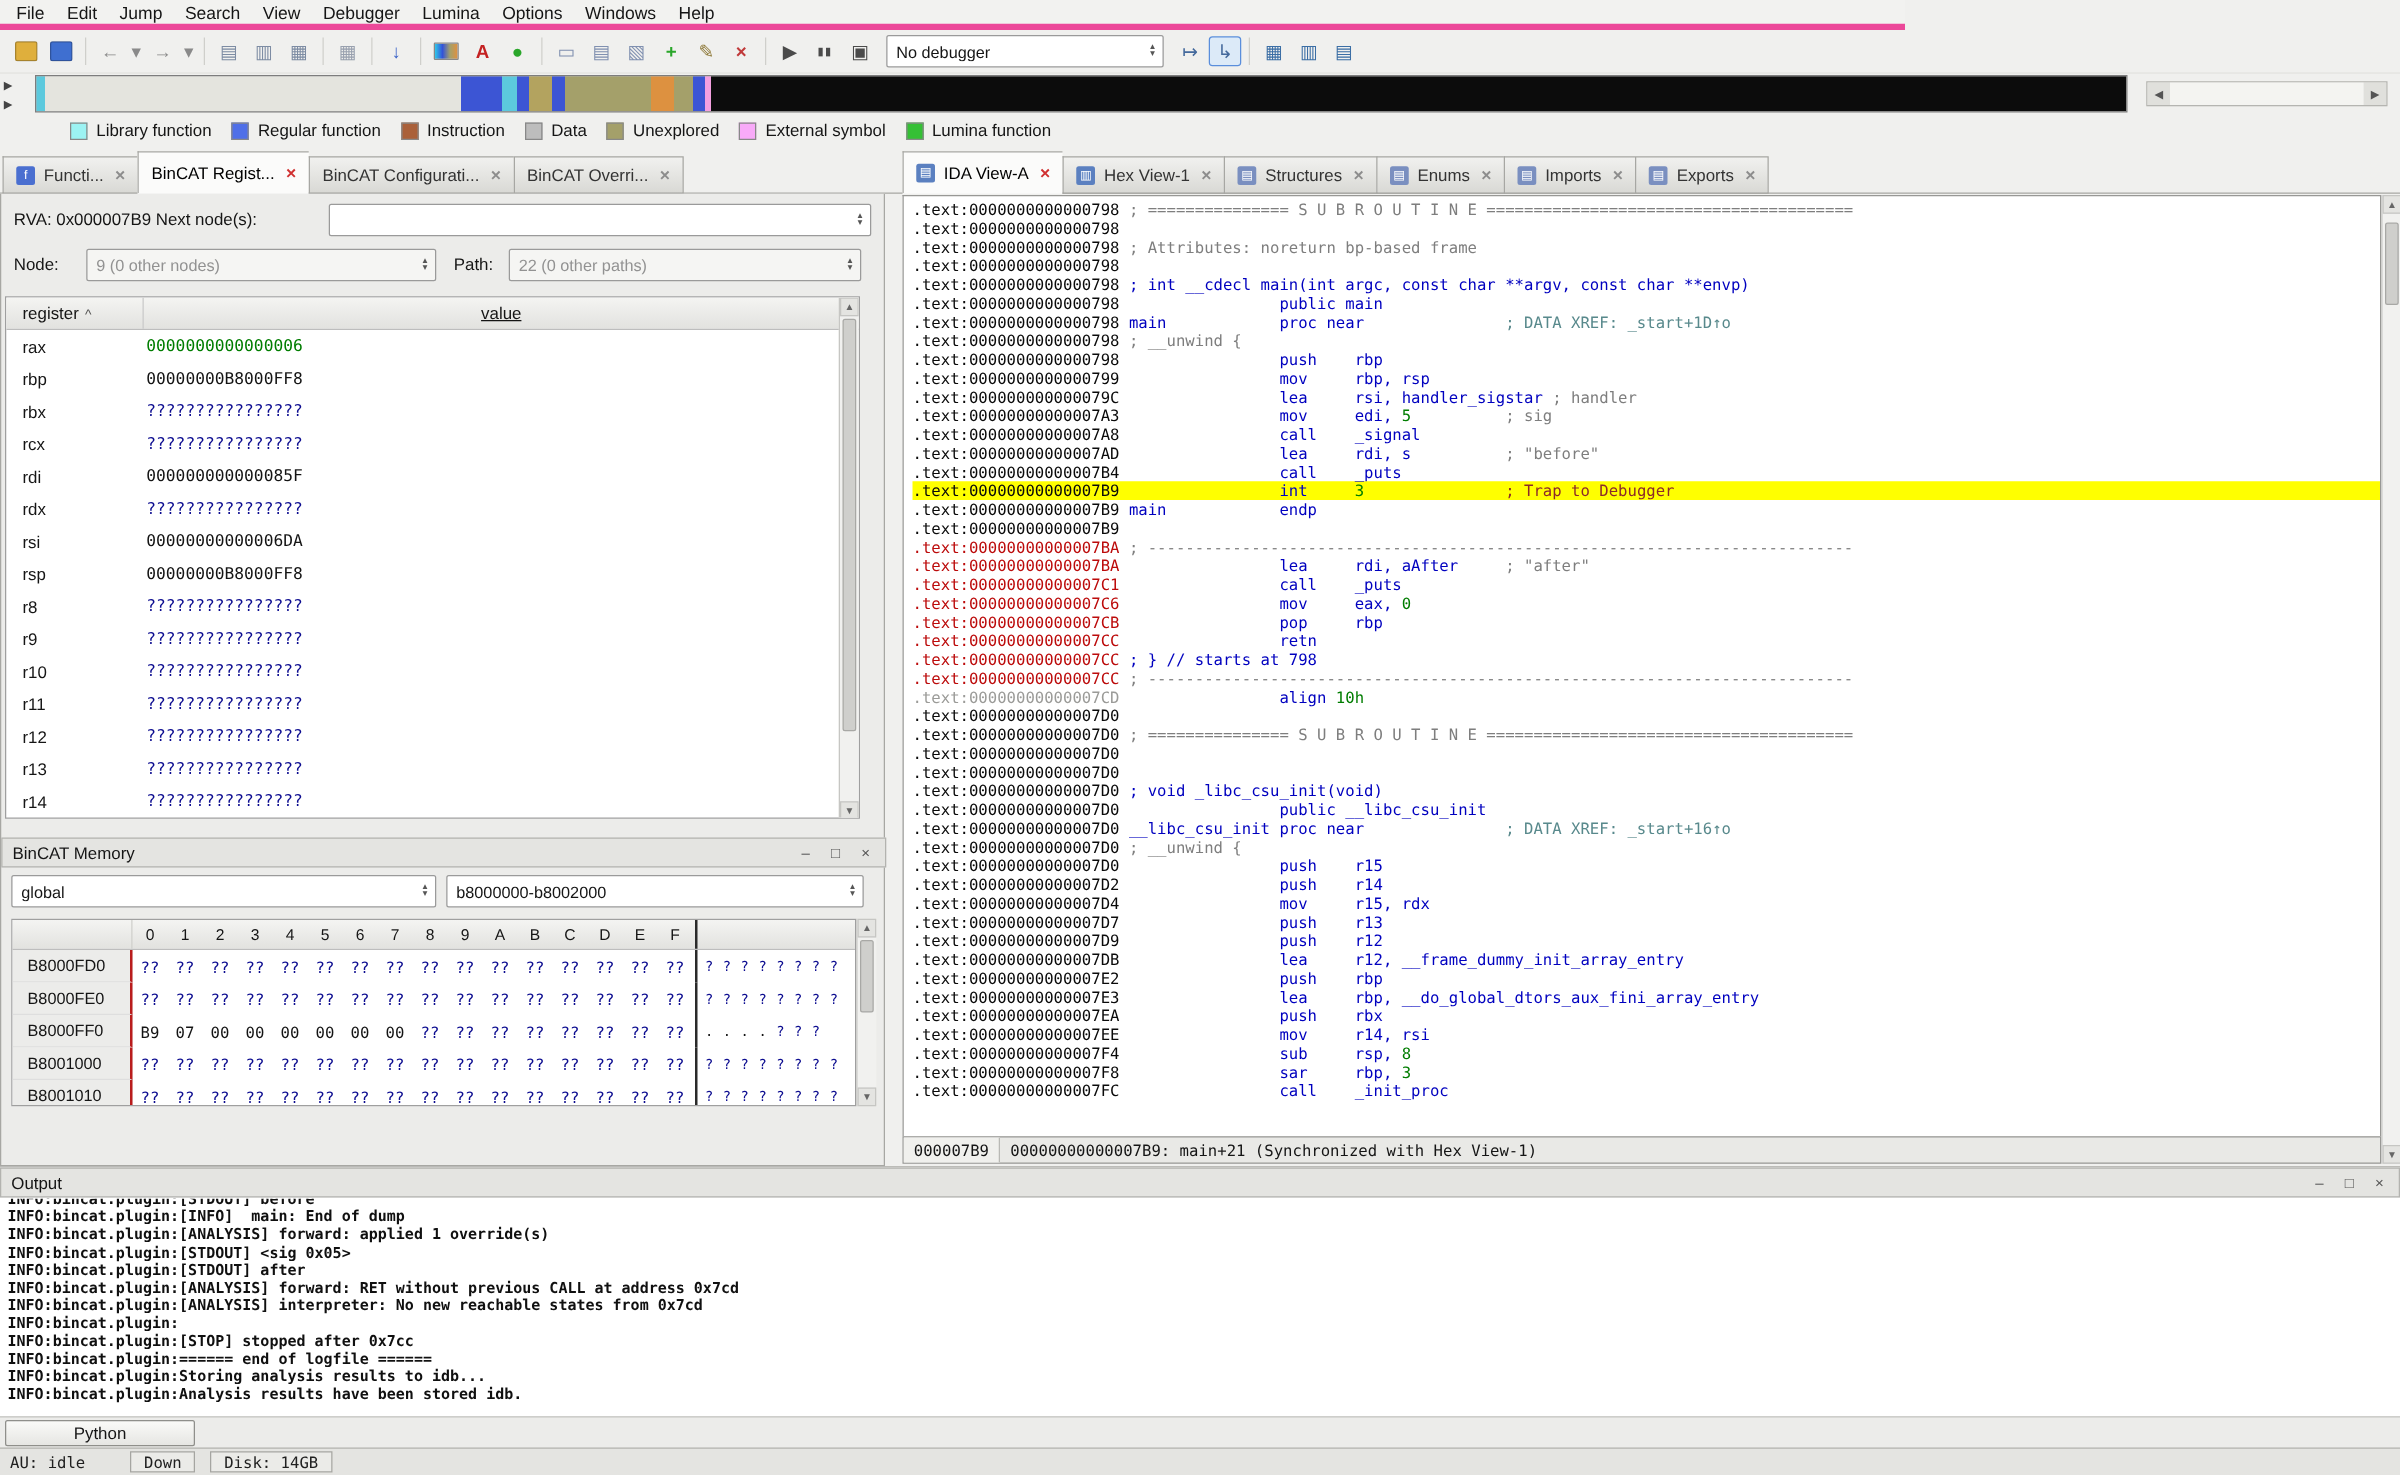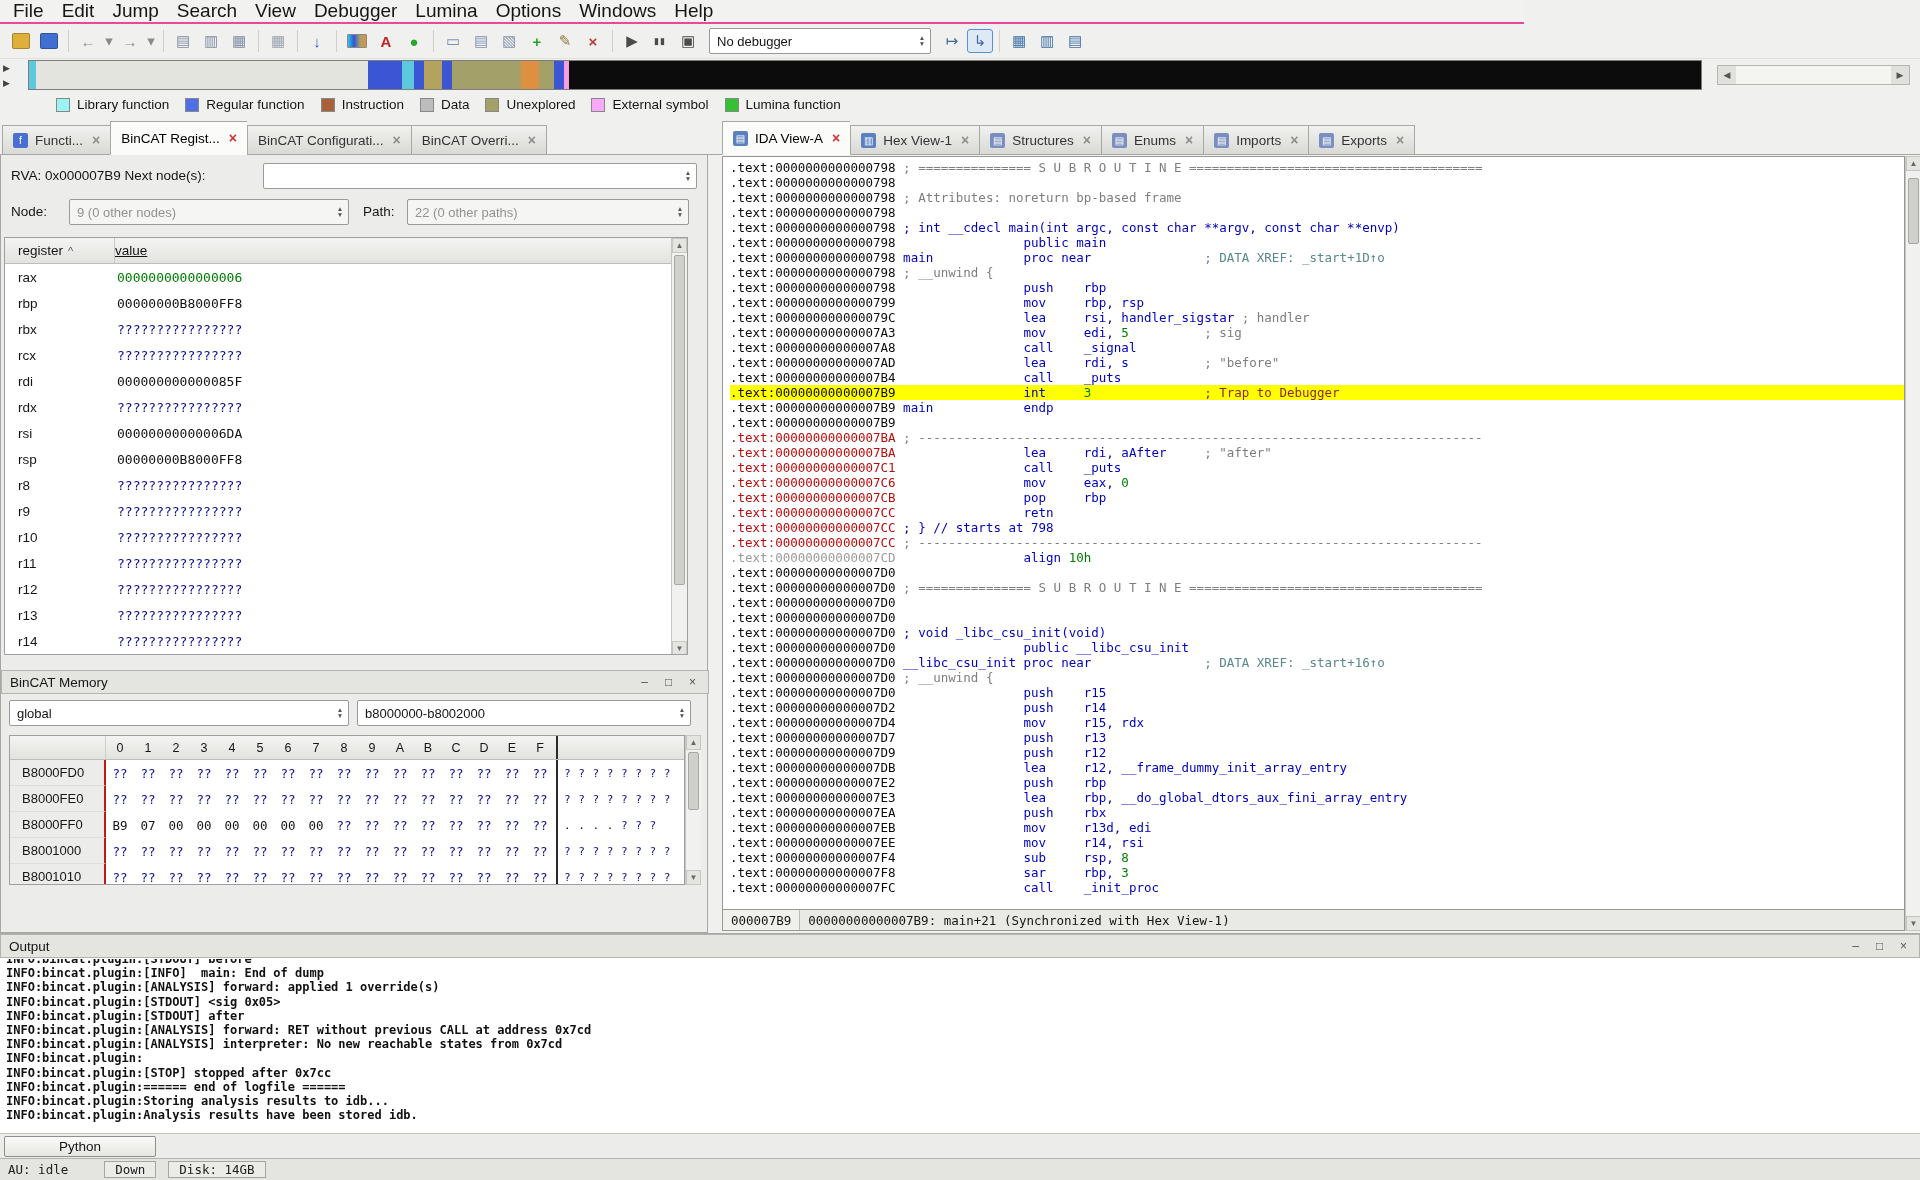--- a/index.html
+++ b/index.html
@@ -1,21 +1,21 @@
 <!DOCTYPE html>
 <html><head>
 <meta charset="utf-8">
 <style>
   *{margin:0;padding:0;box-sizing:border-box;}
   html,body{width:1920px;height:1180px;}
   body{font-family:"Liberation Sans",sans-serif;font-size:13px;color:#151515;background:#f0f0ee;overflow:hidden;}
   .app{position:relative;width:1920px;height:1180px;background:#f0f0ee;}
 
   
-  .menubar{position:absolute;left:0;top:0;width:1524px;height:24px;background:#f2f2f0;border-bottom:2px solid #ec4899;display:flex;align-items:center;padding:0 4px;font-size:19px;}
+  .menubar{position:absolute;left:0;top:0;width:1524px;height:24px;background:#f2f2f0;border-bottom:5px solid #ec4899;display:flex;align-items:center;padding:0 4px;font-size:14px;}
   .menu-item{padding:2px 9px;border-radius:2px;}
 
   
   .toolbar{position:absolute;left:0;top:24px;width:1920px;height:35px;background:#f0f0ee;border-bottom:1px solid #e0e0dc;display:flex;align-items:center;padding:0 8px;gap:2px;}
   .tb-icon{width:26px;height:24px;display:flex;align-items:center;justify-content:center;font-size:15px;color:#666;border-radius:3px;flex:0 0 auto;}
   .tb-icon.bold{font-weight:bold;}
   .tb-icon.small{font-size:9px;letter-spacing:1px;}
   .tb-icon.boxed{width:18px;height:16px;margin:0 4px;border-radius:2px;border:1px solid rgba(0,0,0,.25);}
   .tb-icon.grad{width:20px;height:14px;margin:0 4px;background:linear-gradient(90deg,#31c7e8,#3353d8,#a4a06a,#e09140);border:1px solid #888;border-radius:1px;}
   .tb-icon.sel{border:1px solid #5a8edc;background:#dceaf8;}
@@ -66,21 +66,21 @@
   .tabicon{width:15px;height:15px;border-radius:2px;margin-right:7px;display:flex;align-items:center;justify-content:center;color:#fff;font-size:10px;flex:0 0 auto;}
   .tabclose{margin-left:9px;color:#8d8d8d;font-size:14px;font-weight:bold;line-height:12px;}
   .tabclose.red{color:#d03030;}
 
   
   .leftpanel{position:absolute;left:0;top:155px;width:708px;height:778px;background:#ececea;border:1px solid #a7a7a3;border-top:none;}
   .lbl{font-size:13.5px;position:absolute;line-height:26px;}
   .regtable{position:absolute;left:3px;top:82px;width:684px;height:418px;background:#fff;border:1px solid #9f9f9f;overflow:hidden;}
   .rhead{display:flex;height:26px;background:linear-gradient(#f4f4f2,#e2e2df);border-bottom:1px solid #bdbdbd;font-size:13.5px;}
   .rhead .h1{width:110px;padding-left:13px;line-height:26px;border-right:1px solid #c9c9c9;}
-  .rhead .h2{flex:1;text-align:left;line-height:26px;text-decoration:underline;}
+  .rhead .h2{flex:1;text-align:center;line-height:26px;text-decoration:underline;}
   .rhead .sort{color:#555;font-size:11px;margin-left:5px;}
   .rrow{display:flex;height:26px;align-items:center;}
   .rname{width:110px;padding-left:13px;font-size:13.5px;}
   .rval{flex:1;padding-left:2px;font-family:"DejaVu Sans Mono",monospace;font-size:13px;}
   .rval.t{color:#007d00;}.rval.u{color:#0b0b8f;}.rval.d{color:#141414;}
   .regscroll{position:absolute;right:0;top:0;height:416px;}
 
   .vscroll{position:absolute;width:16px;background:#f1f1ef;border-left:1px solid #c6c6c3;}
   .varrow{height:15px;display:flex;align-items:center;justify-content:center;font-size:8px;color:#666;background:#e4e4e1;border:1px solid #c6c6c3;}
   .varrow.bottom{position:absolute;bottom:0;left:0;right:0;}
@@ -595,21 +595,20 @@
       <div class="dl"><span class="adr n">.text:00000000000007D0</span> <span class="t-c">; __unwind {</span></div>
       <div class="dl"><span class="adr n">.text:00000000000007D0</span> <span class="t-b">                push    r15</span></div>
       <div class="dl"><span class="adr n">.text:00000000000007D2</span> <span class="t-b">                push    r14</span></div>
       <div class="dl"><span class="adr n">.text:00000000000007D4</span> <span class="t-b">                mov     r15, rdx</span></div>
       <div class="dl"><span class="adr n">.text:00000000000007D7</span> <span class="t-b">                push    r13</span></div>
       <div class="dl"><span class="adr n">.text:00000000000007D9</span> <span class="t-b">                push    r12</span></div>
       <div class="dl"><span class="adr n">.text:00000000000007DB</span> <span class="t-b">                lea     r12, __frame_dummy_init_array_entry</span></div>
       <div class="dl"><span class="adr n">.text:00000000000007E2</span> <span class="t-b">                push    rbp</span></div>
       <div class="dl"><span class="adr n">.text:00000000000007E3</span> <span class="t-b">                lea     rbp, __do_global_dtors_aux_fini_array_entry</span></div>
       <div class="dl"><span class="adr n">.text:00000000000007EA</span> <span class="t-b">                push    rbx</span></div>
-      <div class="dl"><span class="adr n">.text:00000000000007EB</span> <span class="t-b">                mov     r13d, edi</span></div>
       <div class="dl"><span class="adr n">.text:00000000000007EE</span> <span class="t-b">                mov     r14, rsi</span></div>
       <div class="dl"><span class="adr n">.text:00000000000007F4</span> <span class="t-b">                sub     rsp, </span><span class="t-g">8</span></div>
       <div class="dl"><span class="adr n">.text:00000000000007F8</span> <span class="t-b">                sar     rbp, </span><span class="t-g">3</span></div>
       <div class="dl"><span class="adr n">.text:00000000000007FC</span> <span class="t-b">                call    _init_proc</span></div>
     </div>
   <div class="idastatus">
     <div class="sbox">000007B9</div>
     <div class="stext">00000000000007B9: main+21 (Synchronized with Hex View-1)</div>
   </div>
   <div class="vscroll idascroll">

